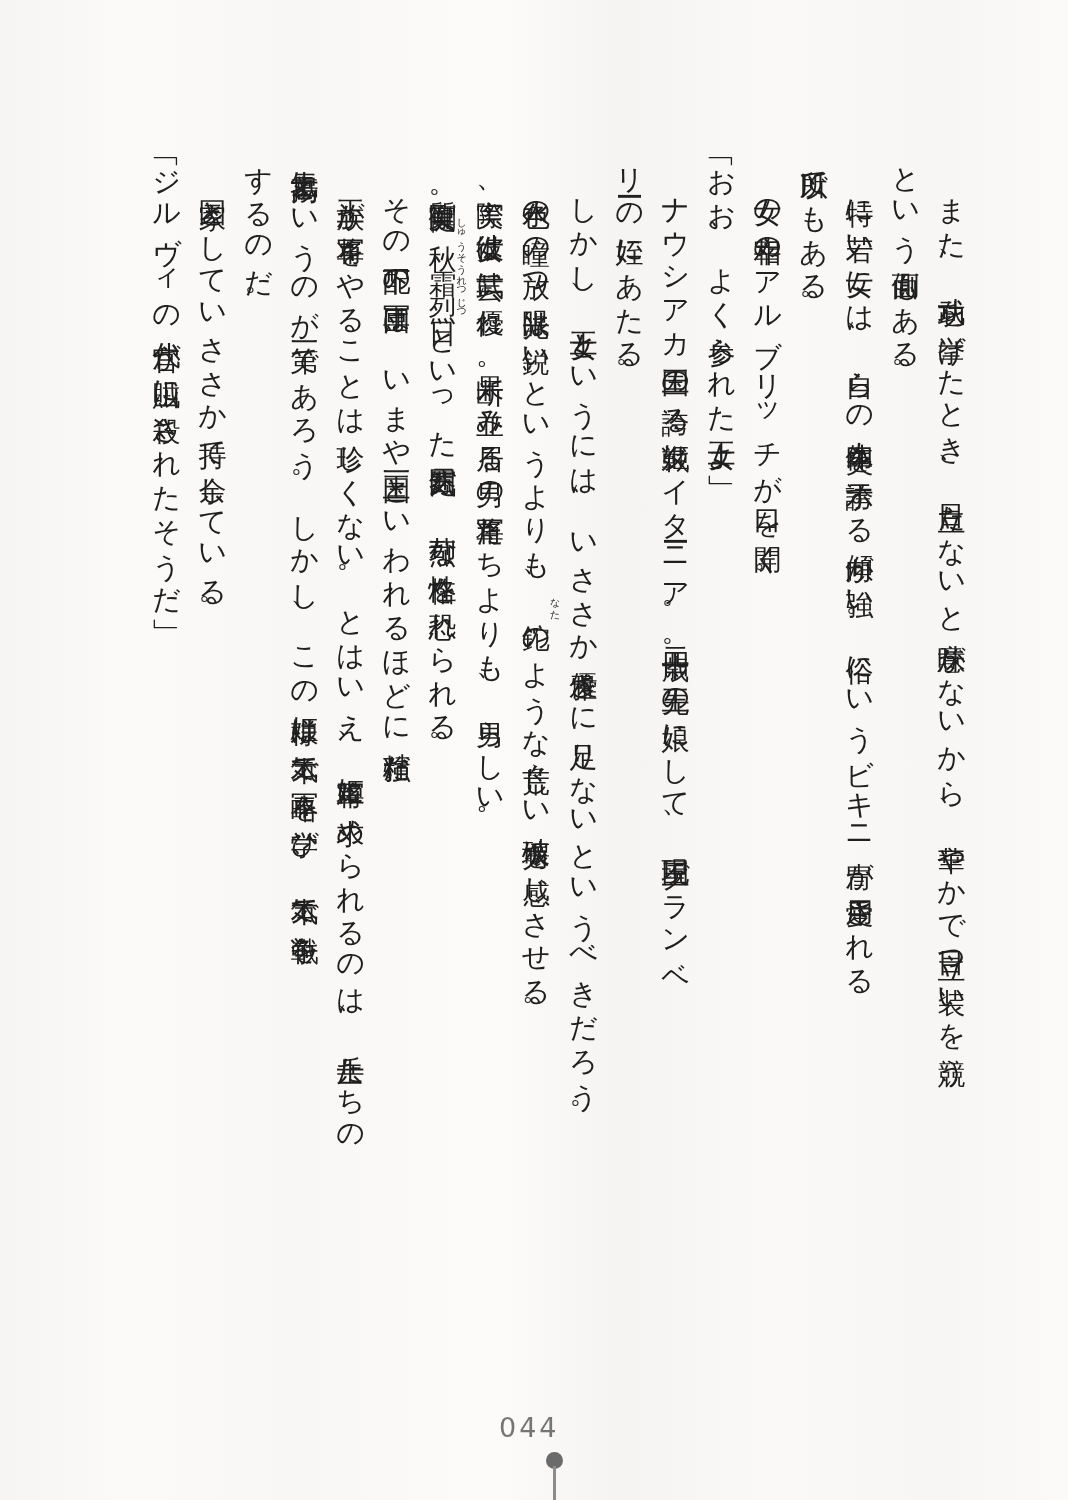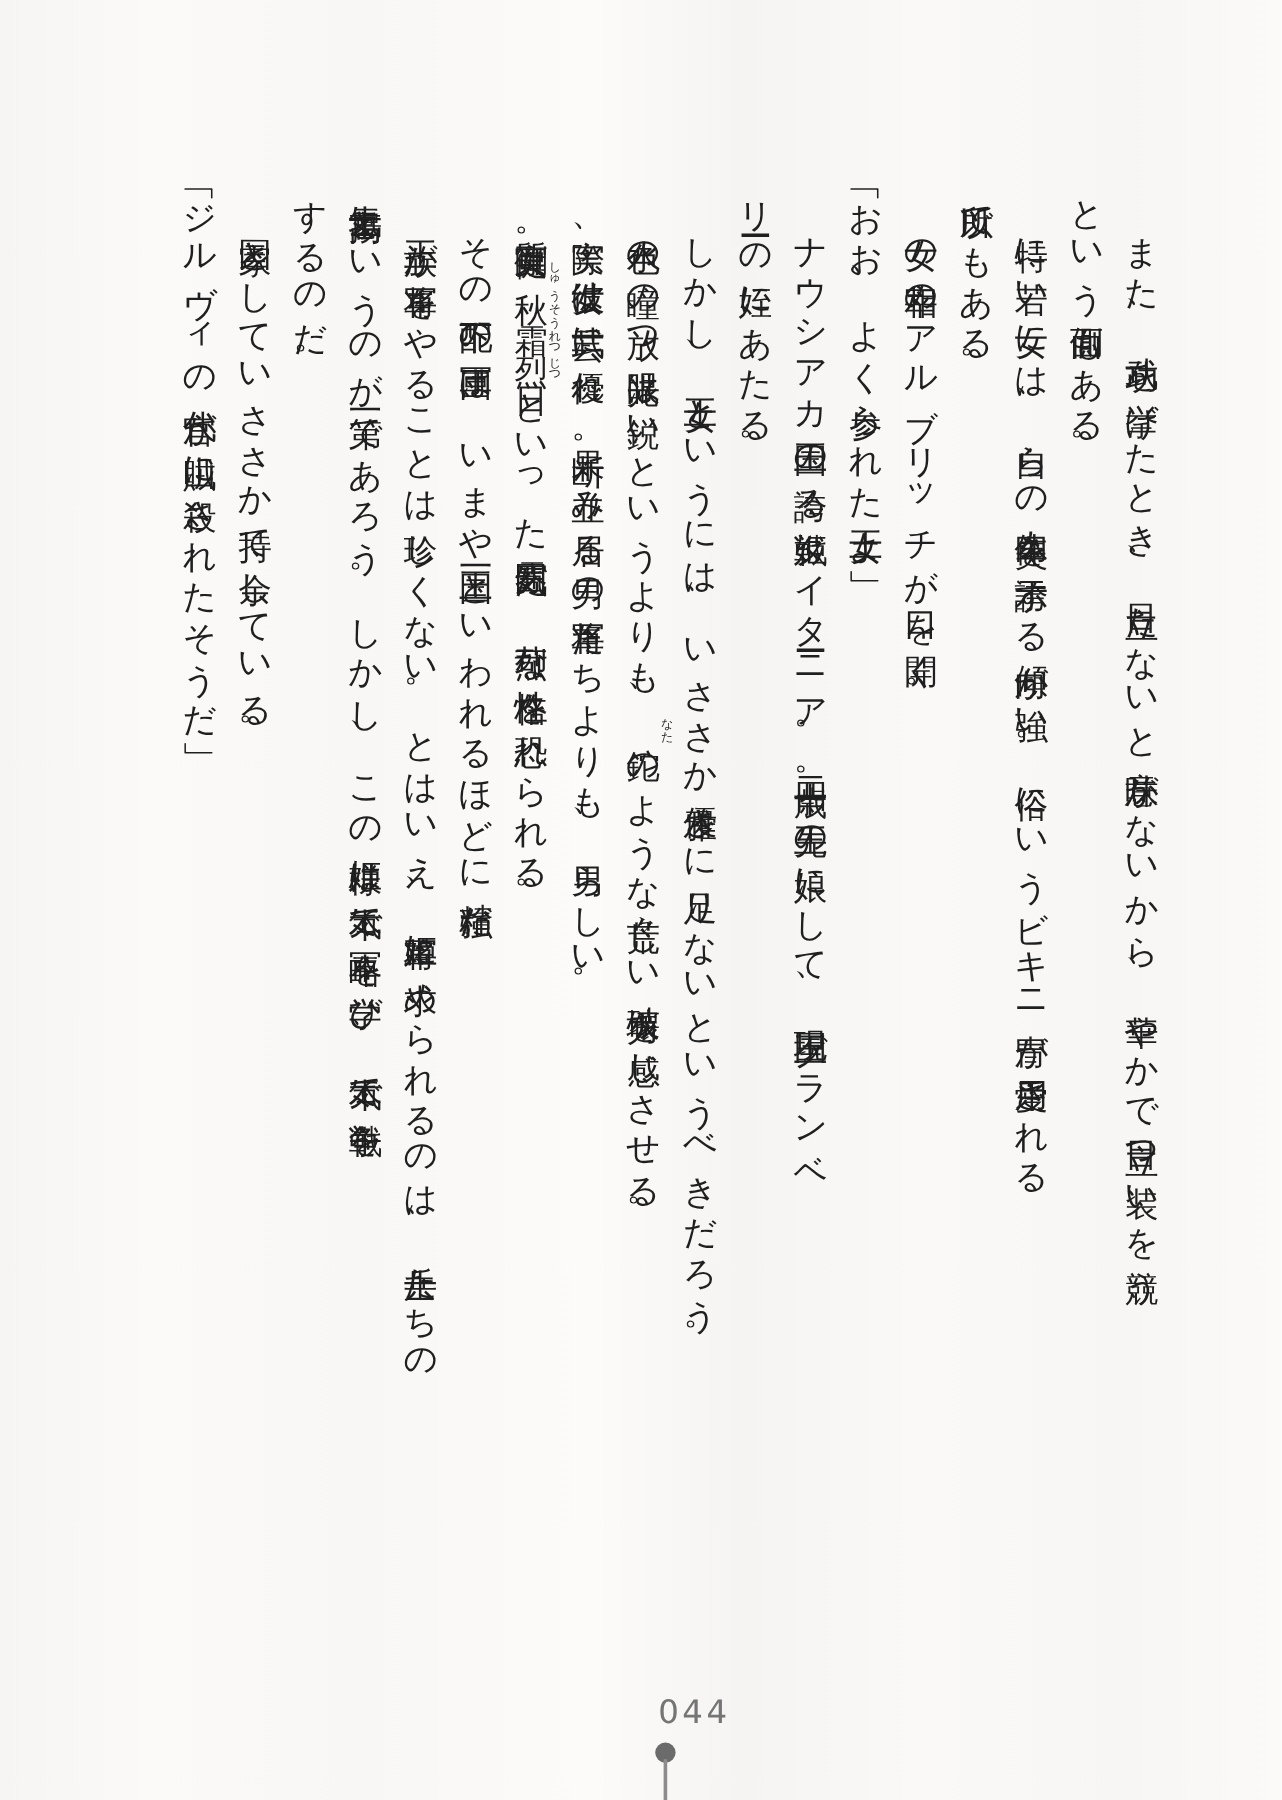--- a/index.html
+++ b/index.html
@@ -47,21 +47,21 @@
   rt {
     font-size: 10px;
     letter-spacing: 0;
     color: #2a2a2a;
   }
   .footer-number {
     position: absolute;
     top: 1412px;
     left: 499px;
     width: 110px;
-    text-align: right;
+    text-align: left;
     font-family: "DejaVu Sans", "Liberation Sans", sans-serif;
     font-size: 27px;
     letter-spacing: 3px;
     color: #757575;
   }
   .footer-dot {
     position: absolute;
     top: 1452px;
     left: 546px;
     width: 17px;

